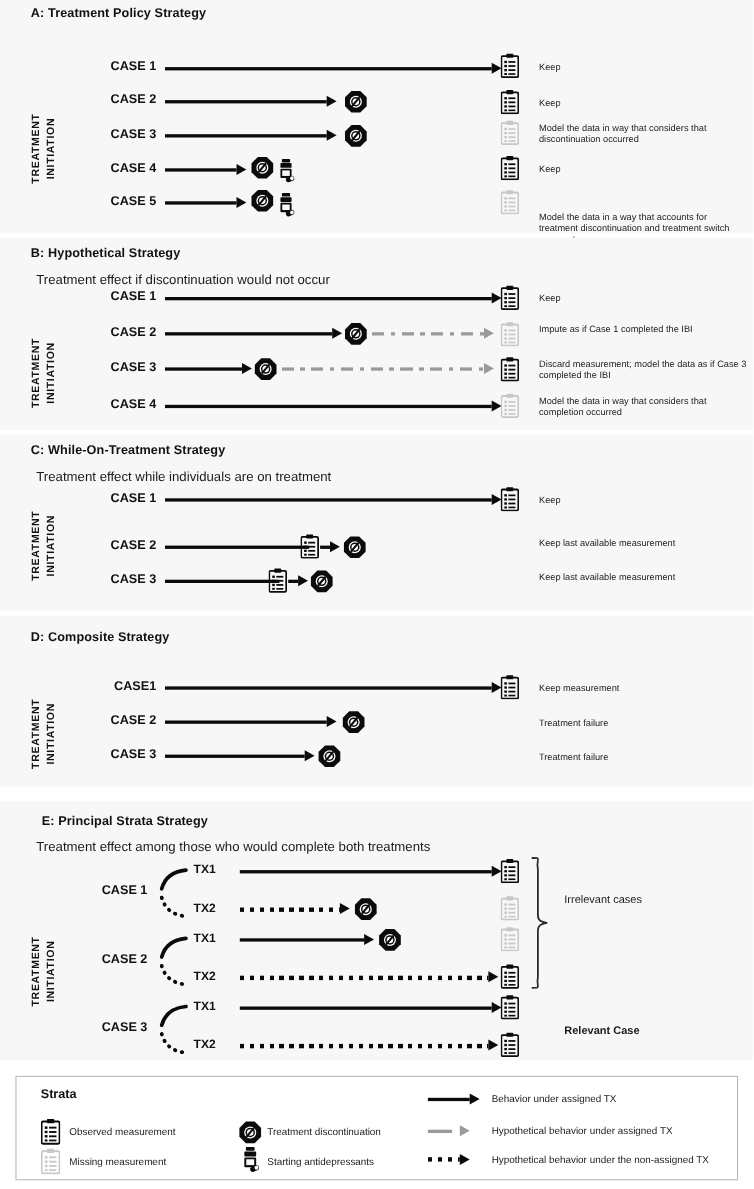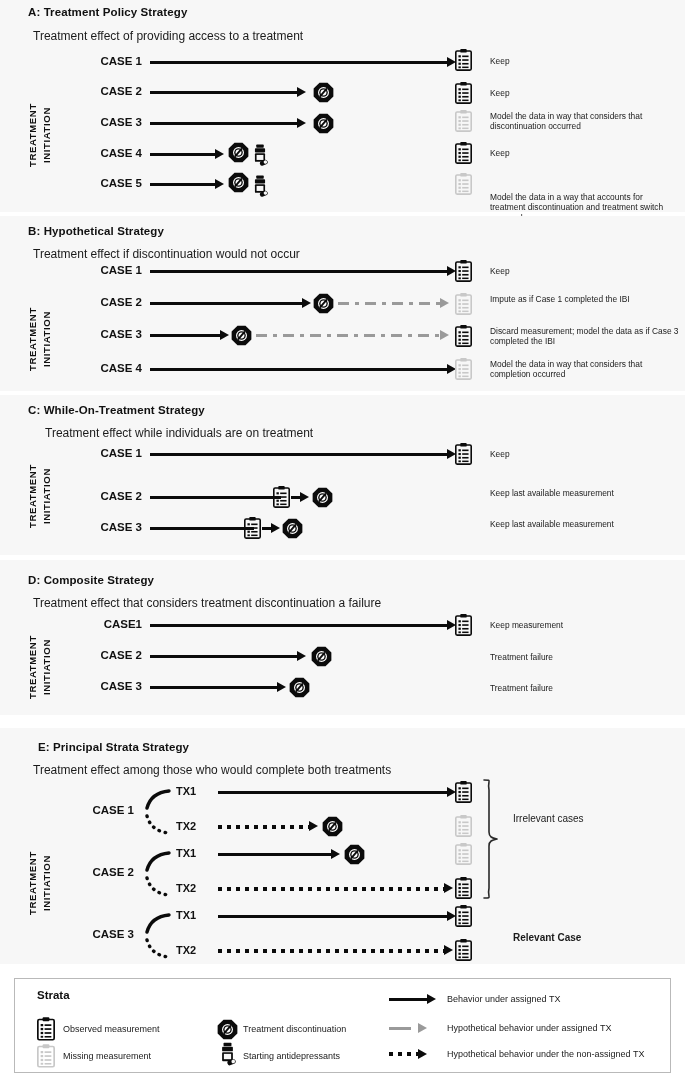--- a/index.html
+++ b/index.html
@@ -99,21 +99,20 @@
       <g transform="translate(13.5,33.5) rotate(-22)">
         <rect x="0" y="0" width="15" height="8.6" rx="4.3" fill="currentColor"></rect>
         <rect x="7.6" y="1.1" width="6.4" height="6.4" rx="3.2" fill="#f7f7f7"></rect>
       </g>
     </symbol>
   </defs>
 </svg>
 
 <div class="panel" style="top:0px;height:212px;">
   <div class="panel-title" style="left:28px;top:6px;">A: Treatment Policy Strategy</div>
-  <div class="panel-sub" style="left:33px;top:29px;">Treatment effect of providing access to a treatment</div>
 
   <div class="vlabel" style="left:27px;top:85px;height:100px;">TREATMENT</div>
   <div class="vlabel" style="left:41px;top:85px;height:100px;">INITIATION</div>
 
   <div class="caselabel" style="left:82px;top:55px;width:60px;">CASE 1</div>
   <div class="solid-line" style="left:150px;top:61px;width:297px;"></div>
   <div class="solid-head" style="left:447px;top:57px;"></div>
   <span class="ico" style="left:455px;top:48px;color:#0b0b0b;">
     <svg width="17" height="23">
         <use href="#sym-clipboard"></use>
@@ -249,21 +248,21 @@
   <span class="ico" style="left:455px;top:141px;color:#c8c8c8;">
     <svg width="17" height="23">
         <use href="#sym-clipboard"></use>
       </svg>
   </span>
   <div class="note" style="left:490px;top:143px;width:190px;">Model the data in way that considers that completion occurred</div>
 </div>
 
 <div class="panel" style="top:395px;height:160px;">
   <div class="panel-title" style="left:28px;top:9px;">C: While-On-Treatment Strategy</div>
-  <div class="panel-sub" style="left:33px;top:31px;margin-left:12px;">Treatment effect while individuals are on treatment</div>
+  <div class="panel-sub" style="left:33px;top:31px;">Treatment effect while individuals are on treatment</div>
 
   <div class="vlabel" style="left:27px;top:52px;height:98px;">TREATMENT</div>
   <div class="vlabel" style="left:41px;top:52px;height:98px;">INITIATION</div>
 
   <div class="caselabel" style="left:82px;top:52px;width:60px;">CASE 1</div>
   <div class="solid-line" style="left:150px;top:58px;width:297px;"></div>
   <div class="solid-head" style="left:447px;top:54px;"></div>
   <span class="ico" style="left:455px;top:47px;color:#0b0b0b;">
     <svg width="17" height="23">
         <use href="#sym-clipboard"></use>
@@ -299,21 +298,20 @@
   <span class="ico" style="left:282px;top:123px;color:#0b0b0b;">
     <svg width="21" height="21">
         <use href="#sym-stop"></use>
       </svg>
   </span>
   <div class="note" style="left:490px;top:124px;width:185px;">Keep last available measurement</div>
 </div>
 
 <div class="panel" style="top:560px;height:155px;">
   <div class="panel-title" style="left:28px;top:14px;">D: Composite Strategy</div>
-  <div class="panel-sub" style="left:33px;top:36px;">Treatment effect that considers treatment discontinuation a failure</div>
 
   <div class="vlabel" style="left:27px;top:58px;height:98px;">TREATMENT</div>
   <div class="vlabel" style="left:41px;top:58px;height:98px;">INITIATION</div>
 
   <div class="caselabel" style="left:82px;top:58px;width:60px;">CASE1</div>
   <div class="solid-line" style="left:150px;top:64px;width:297px;"></div>
   <div class="solid-head" style="left:447px;top:60px;"></div>
   <span class="ico" style="left:455px;top:53px;color:#0b0b0b;">
     <svg width="17" height="23">
         <use href="#sym-clipboard"></use>

